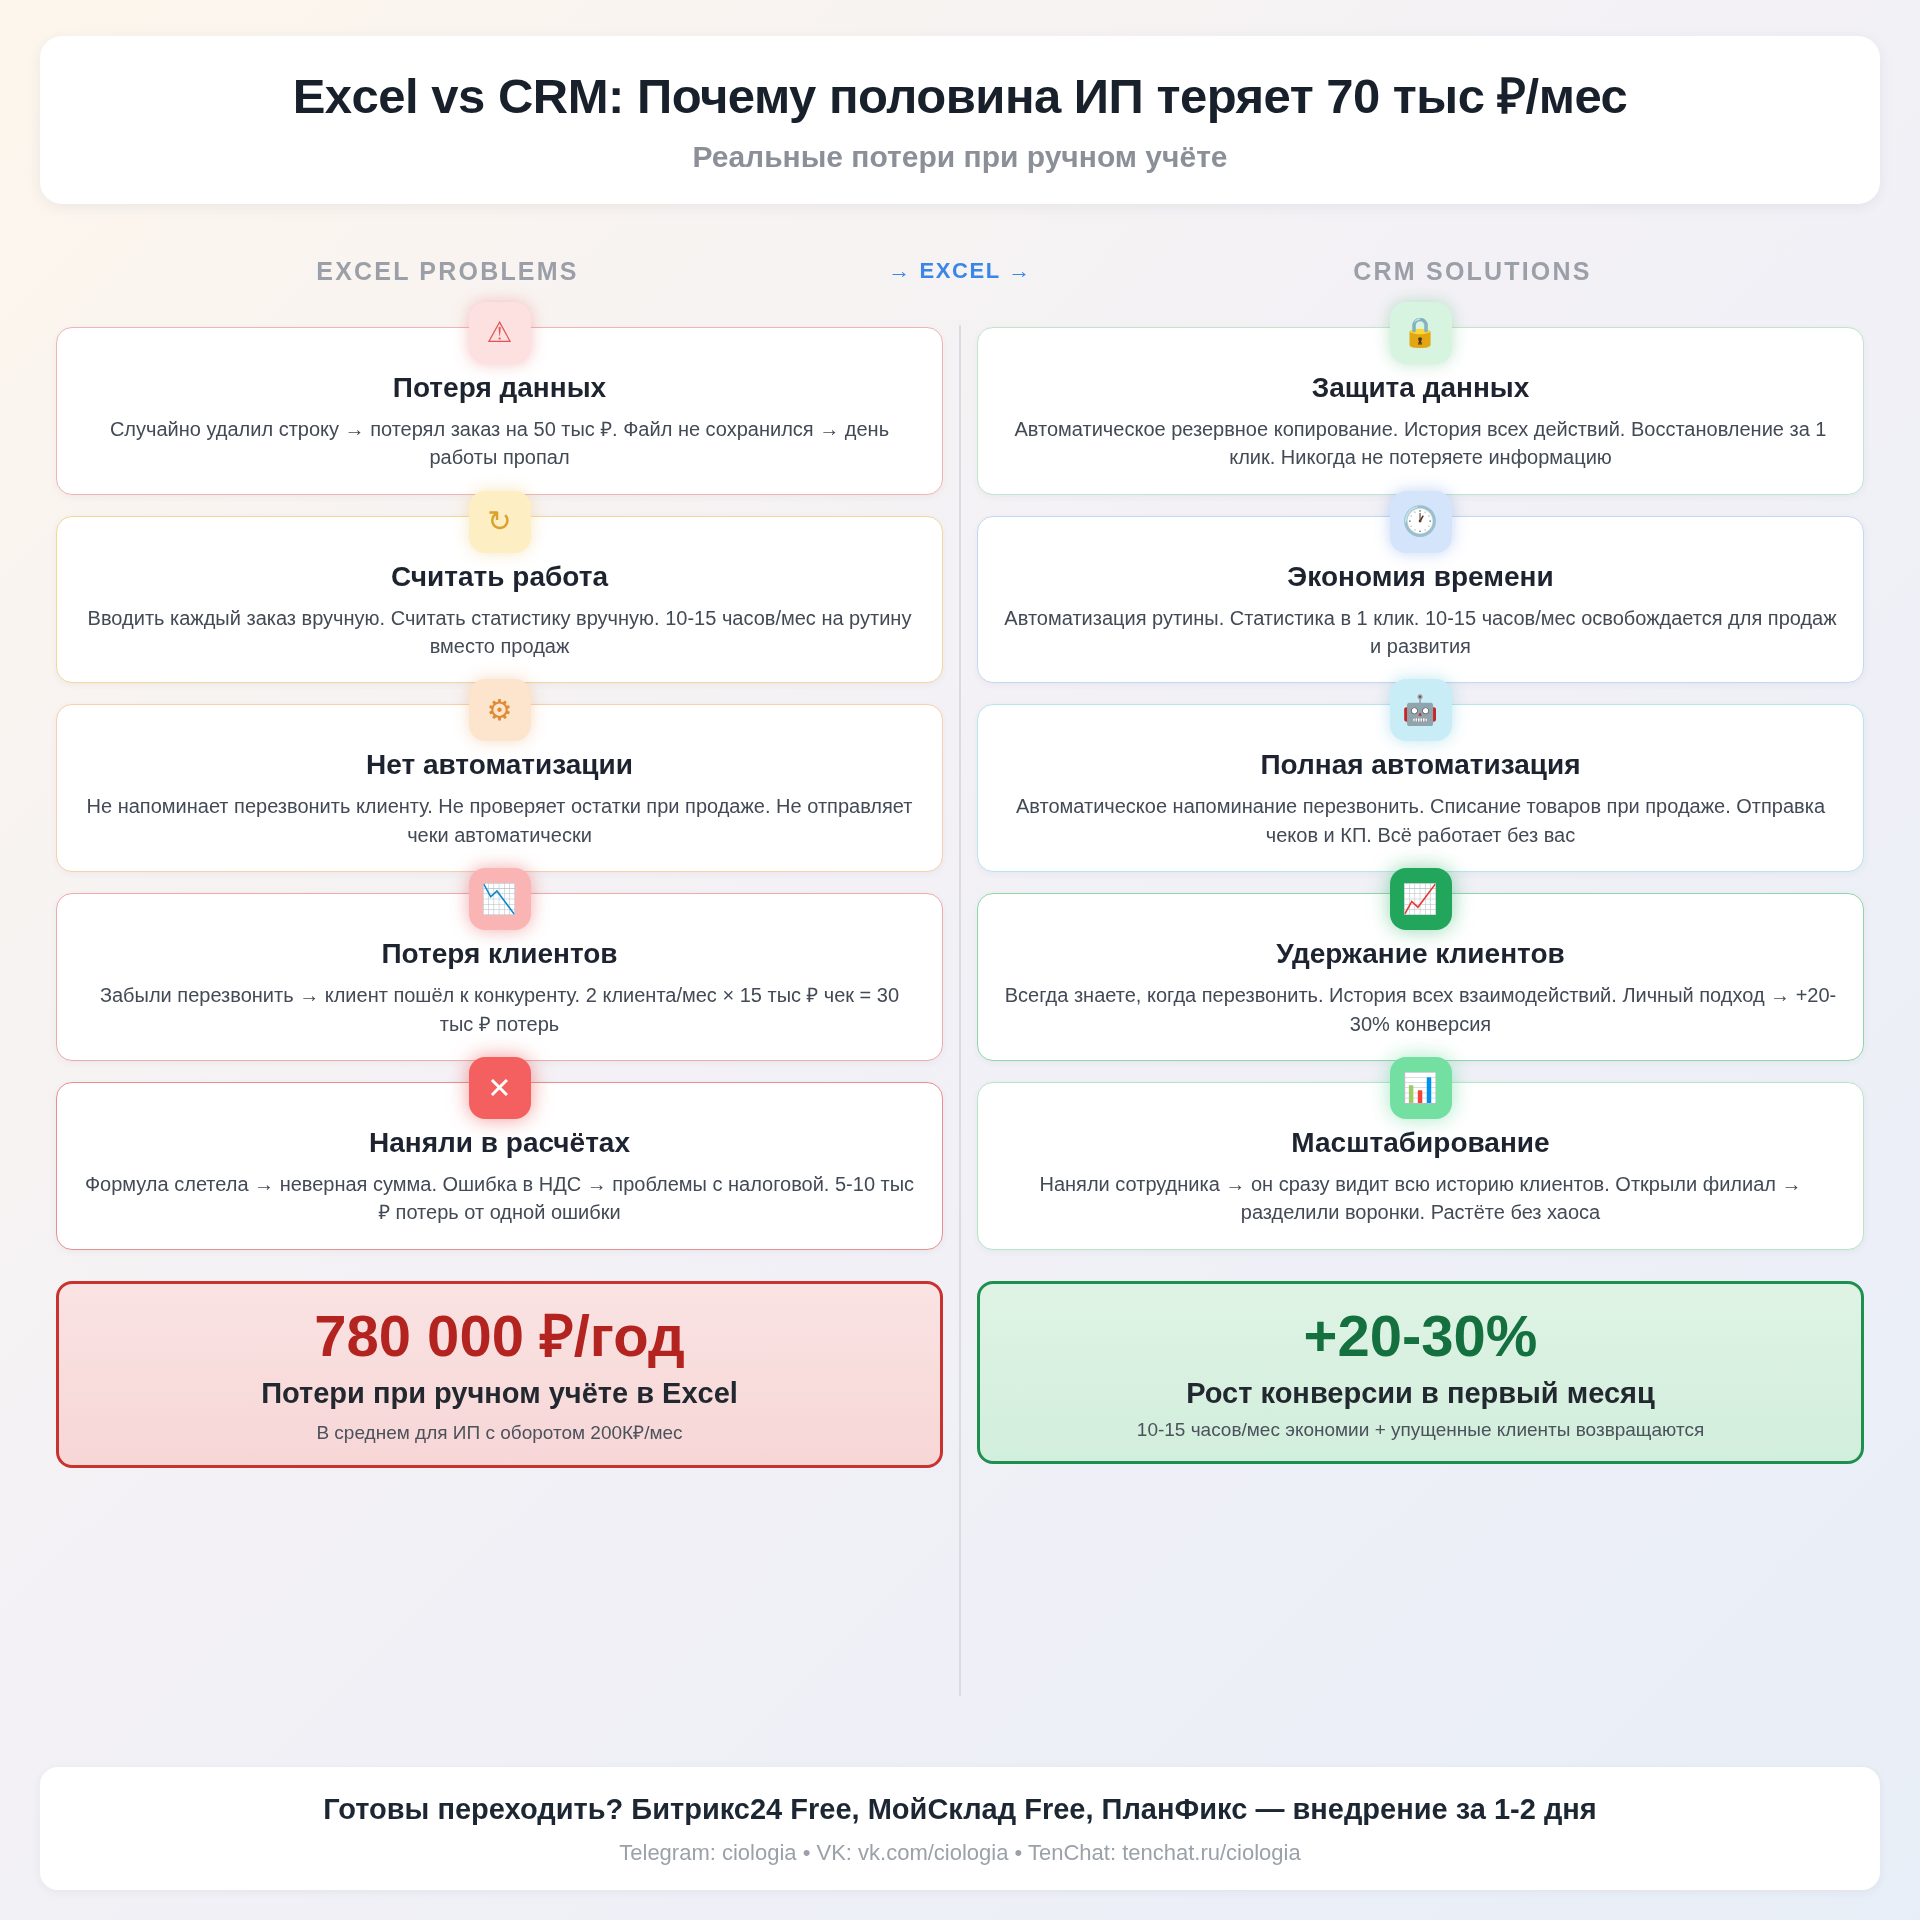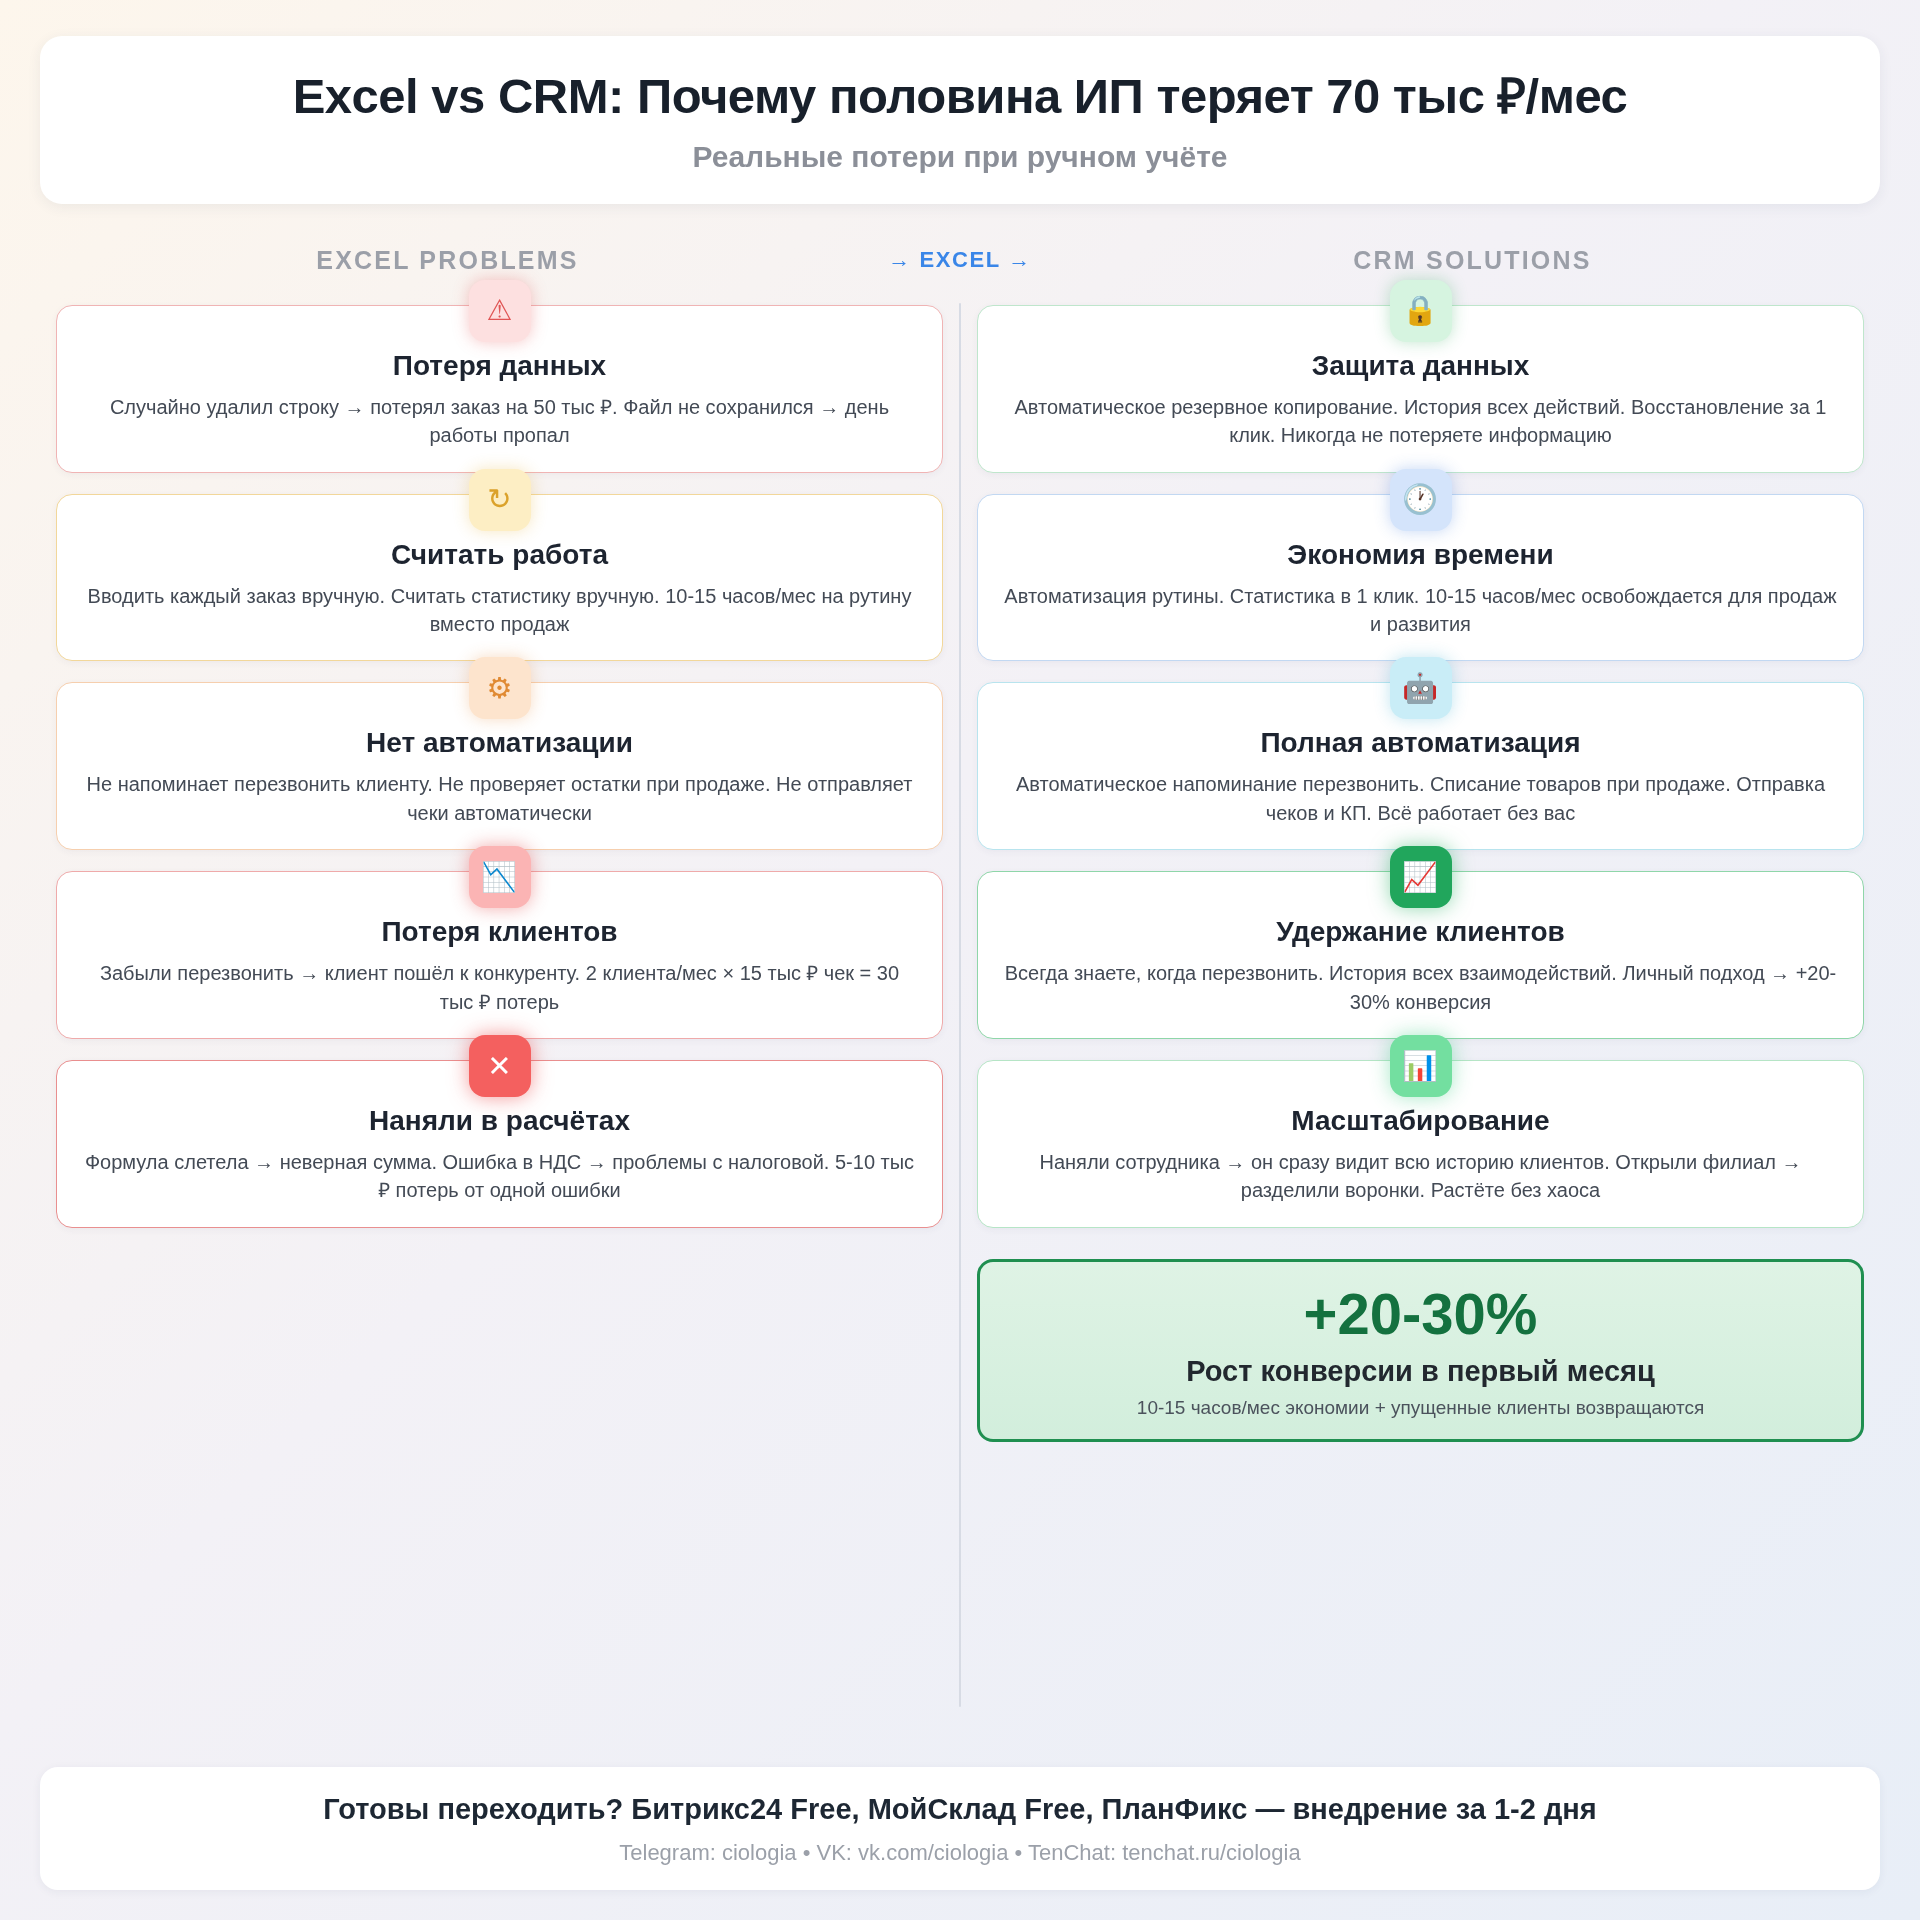--- a/index.html
+++ b/index.html
@@ -14,20 +14,21 @@
     overflow: hidden;
   }
   .page {
     position: relative;
     width: 1920px;
     height: 1920px;
     box-sizing: border-box;
     padding: 36px 40px 30px 40px;
     display: flex;
     flex-direction: column;
+    gap: 11px;
   }
 
   
   .header-card {
     background: #ffffff;
     border-radius: 22px;
     box-shadow: 0 3px 14px rgba(40, 50, 80, 0.07);
     padding: 34px 40px 30px 40px;
     text-align: center;
   }
@@ -247,20 +248,25 @@
         <div class="card-title">Потеря клиентов</div>
         <div class="card-desc">Забыли перезвонить → клиент пошёл к конкуренту. 2 клиента/мес × 15 тыс ₽ чек = 30 тыс ₽ потерь</div>
       </div>
 
       <div class="card c-red3">
         <div class="card-icon i-red-x">✕</div>
         <div class="card-title">Наняли в расчётах</div>
         <div class="card-desc">Формула слетела → неверная сумма. Ошибка в НДС → проблемы с налоговой. 5-10 тыс ₽ потерь от одной ошибки</div>
       </div>
 
+      <div class="summary summary-loss">
+        <div class="summary-value">780 000 ₽/год</div>
+        <div class="summary-label">Потери при ручном учёте в Excel</div>
+        <div class="summary-note">В среднем для ИП с оборотом 200К₽/мес</div>
+      </div>
 
     </div>
 
     <div class="divider"></div>
 
     <div class="column">
 
       <div class="card c-green">
         <div class="card-icon i-green">🔒</div>
         <div class="card-title">Защита данных</div>

